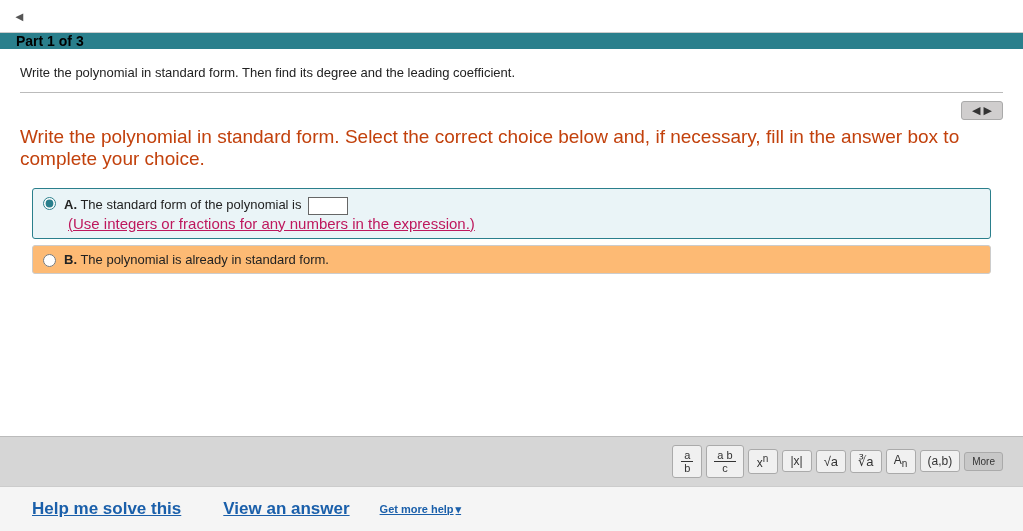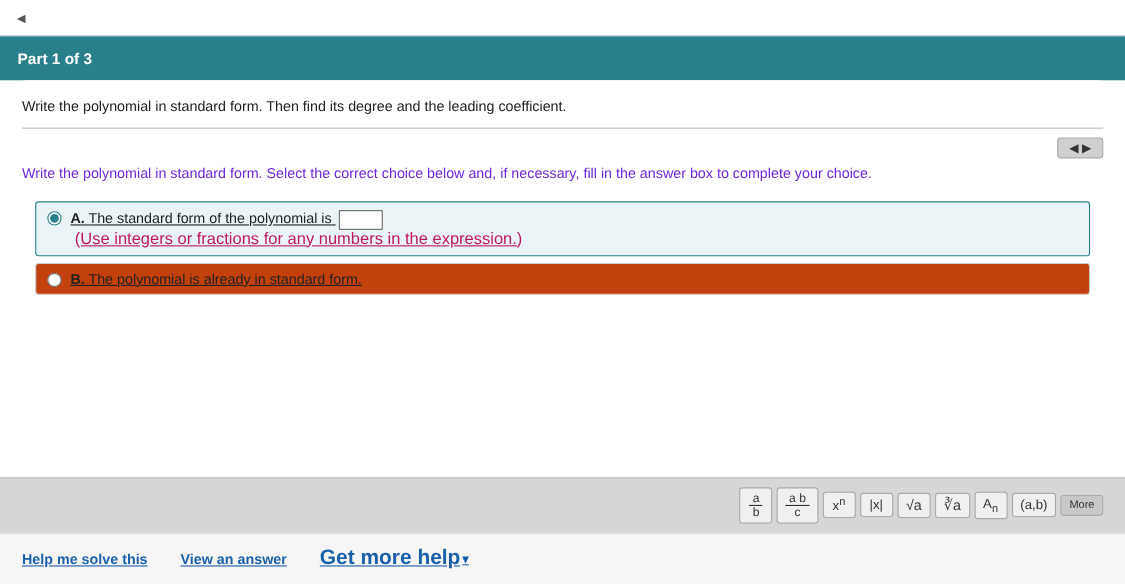--- a/index.html
+++ b/index.html
@@ -40,22 +40,22 @@
     .content-area {
       flex: 1;
       background: #fff;
       margin: 0;
       display: flex;
       flex-direction: column;
     }
 
     .part-header {
       background: #2a7f8c;
-      color: #ffffff;
-      padding: 12px 16px;
+      color: #000000;
+      padding: 0 16px;
       font-size: 14px;
       font-weight: bold;
     }
 
     .question-area {
       padding: 16px 20px 8px 20px;
       background: #fff;
       flex: 1;
       border-radius: 25px;
     }
@@ -82,57 +82,56 @@
       background: #d0cece;
       border: 1px solid #aaa;
       border-radius: 3px;
       padding: 2px 10px;
       font-size: 11px;
       cursor: pointer;
       color: #333;
     }
 
     .subquestion-text {
-      font-size: 13px;
-      color: #6d28d9;
+      font-size: 19px;
+      color: #c2410c;
       margin-bottom: 10px;
     }
 
     .options-area {
       display: flex;
       flex-direction: column;
       gap: 6px;
       padding: 8px 12px;
       background: #fff;
     }
 
     .option-row {
       display: flex;
       align-items: flex-start;
       gap: 8px;
       padding: 6px 10px;
       border: 1px solid #ccc;
-      background: #c2410c;
+      background: #fdba74;
       border-radius: 3px;
     }
 
     .option-row.selected {
       background: #eaf4f7;
       border-color: #2a7f8c;
     }
 
     .option-row input[type="radio"] {
       margin-top: 2px;
       accent-color: #2a7f8c;
     }
 
     .option-label {
       font-size: 13px;
       color: #222;
-      text-decoration: underline;
     }
 
     .answer-box {
       display: inline-block;
       border: 1px solid #666;
       width: 40px;
       height: 18px;
       vertical-align: middle;
       background: #fff;
       margin: 0 3px;
@@ -175,29 +174,30 @@
     .bottom-bar {
       background: #f5f5f5;
       padding: 12px 20px;
       display: flex;
       align-items: center;
       gap: 30px;
       border-top: 1px solid #ccc;
     }
 
     .bottom-link {
-      font-size: 13px;
+      font-size: 17px;
       color: #1a5faa;
       text-decoration: underline;
       cursor: pointer;
       font-weight: bold;
+      margin-left: 12px;
     }
 
     .get-more-help {
-      font-size: 19px;
+      font-size: 11px;
       color: #1a5faa;
       text-decoration: underline;
       cursor: pointer;
       font-weight: bold;
       display: flex;
       align-items: center;
       gap: 2px;
     }
 
     .get-more-help::after {

